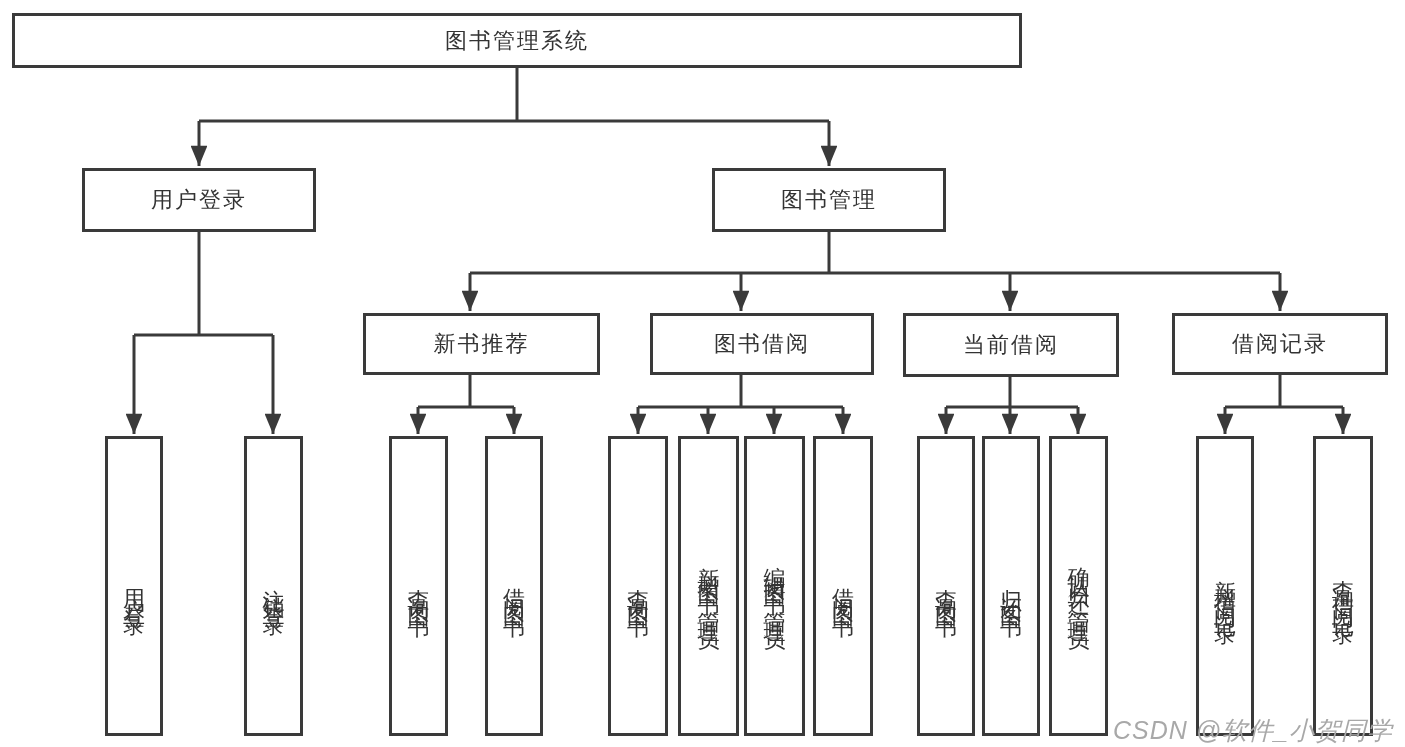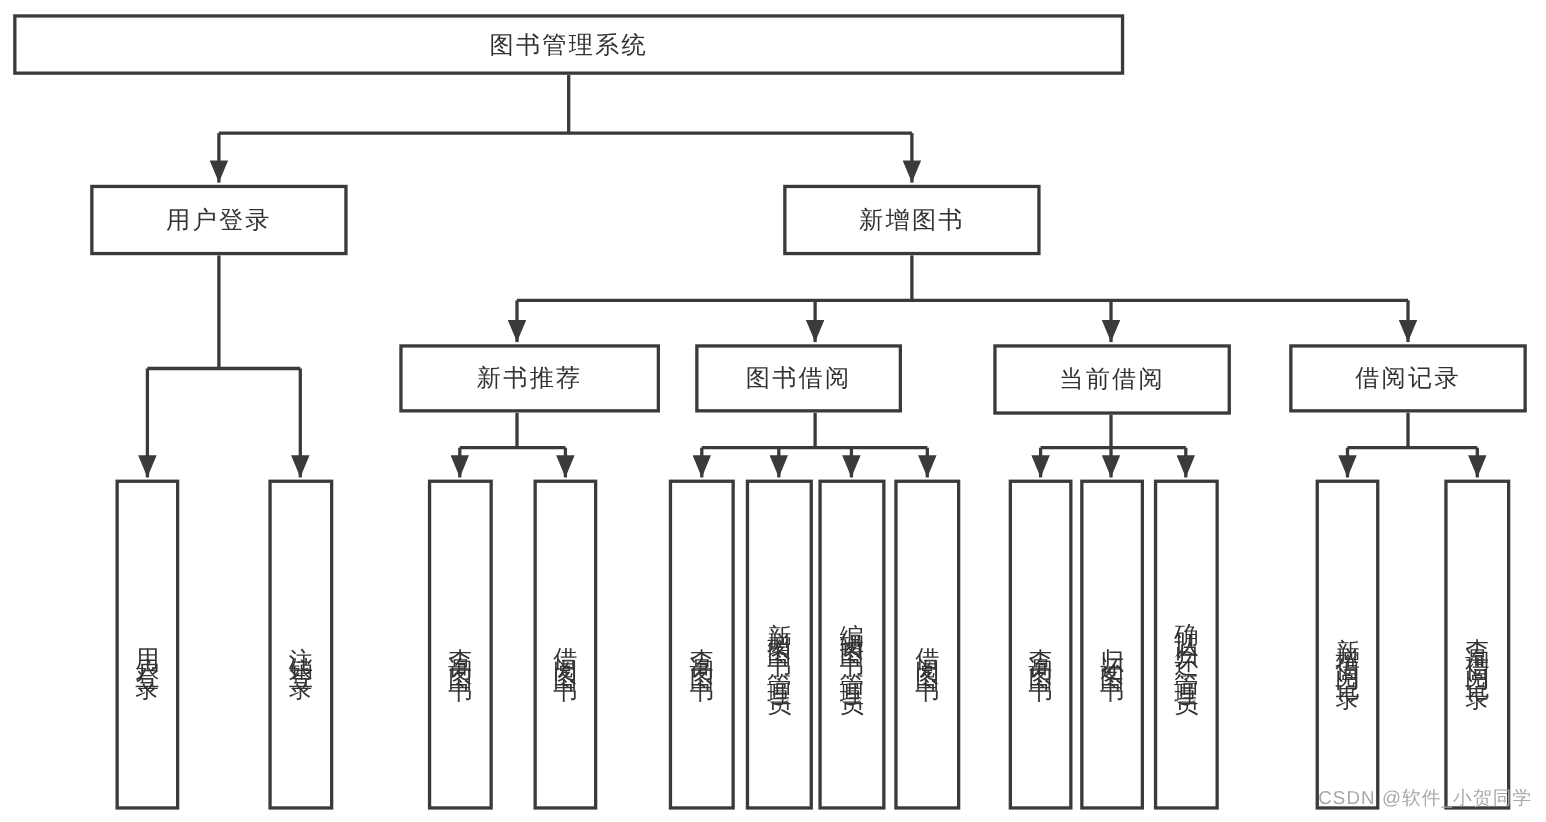--- a/index.html
+++ b/index.html
@@ -48,25 +48,26 @@
     writing-mode: vertical-rl;
     text-orientation: mixed;
     letter-spacing: 9px;
     line-height: 1;
     padding-top: 6px;
   }
   .watermark {
     position: absolute;
     top: 714px;
     right: 12px;
-    font-size: 17px;
+    font-size: 25px;
     color: var(--watermark);
     letter-spacing: 1px;
     white-space: nowrap;
     z-index: 5;
+    font-style: italic;
   }
 </style>
 </head>
 <body>
 
 <div class="canvas">
 
   <svg class="connectors" viewBox="0 0 1405 747" xmlns="http://www.w3.org/2000/svg" aria-hidden="true">
     <defs>
       <marker id="ah" viewBox="0 0 12 10" refX="12" refY="5" markerWidth="7.4" markerHeight="5.6" orient="auto">
@@ -100,24 +101,24 @@
     <path class="ln" marker-end="url(#ah)" d="M946,407 V434"></path>
     <path class="ln" marker-end="url(#ah)" d="M1010,407 V434"></path>
     <path class="ln" marker-end="url(#ah)" d="M1078,407 V434"></path>
     <path class="ln" marker-end="url(#ah)" d="M1225,407 V434"></path>
     <path class="ln" marker-end="url(#ah)" d="M1343,407 V434"></path>
   </svg>
 
   <div class="node" style="left:12px;top:13px;width:1010px;height:55px">图书管理系统</div>
 
   <div class="node" style="left:82px;top:168px;width:234px;height:64px">用户登录</div>
-  <div class="node" style="left:712px;top:168px;width:234px;height:64px">新增图书</div>
+  <div class="node" style="left:712px;top:168px;width:234px;height:64px">图书管理</div>
 
   <div class="node" style="left:363px;top:313px;width:237px;height:62px">新书推荐</div>
-  <div class="node" style="left:632px;top:313px;width:188px;height:62px">图书借阅</div>
+  <div class="node" style="left:650px;top:313px;width:224px;height:62px">图书借阅</div>
   <div class="node" style="left:903px;top:313px;width:216px;height:64px">当前借阅</div>
   <div class="node" style="left:1172px;top:313px;width:216px;height:62px">借阅记录</div>
 
   <div class="node v" style="left:105px;top:436px;width:58px;height:300px">用户登录</div>
   <div class="node v" style="left:244px;top:436px;width:59px;height:300px">注销登录</div>
 
   <div class="node v" style="left:389px;top:436px;width:59px;height:300px">查询图书</div>
   <div class="node v" style="left:485px;top:436px;width:58px;height:300px">借阅图书</div>
 
   <div class="node v" style="left:608px;top:436px;width:60px;height:300px">查询图书</div>

